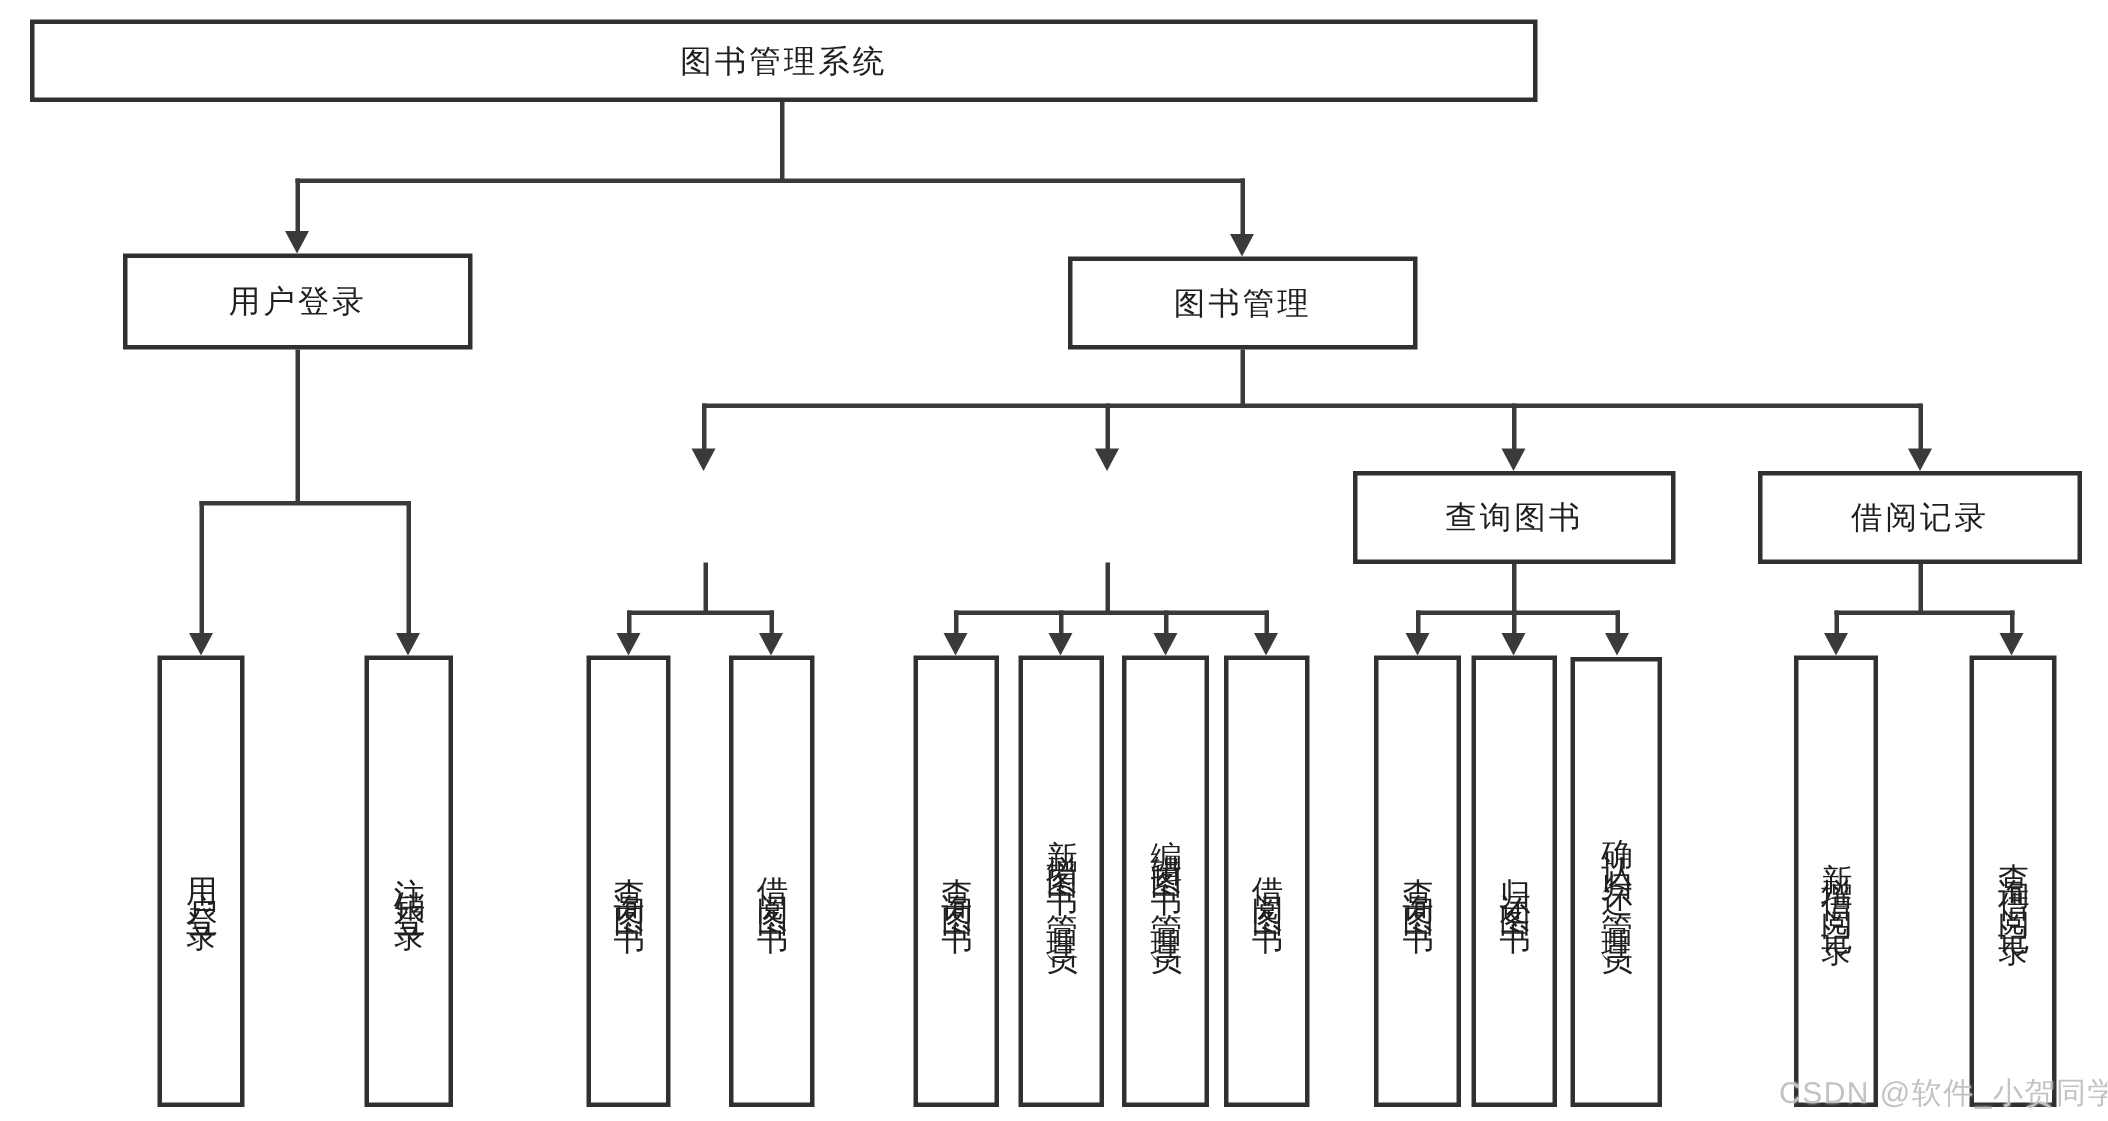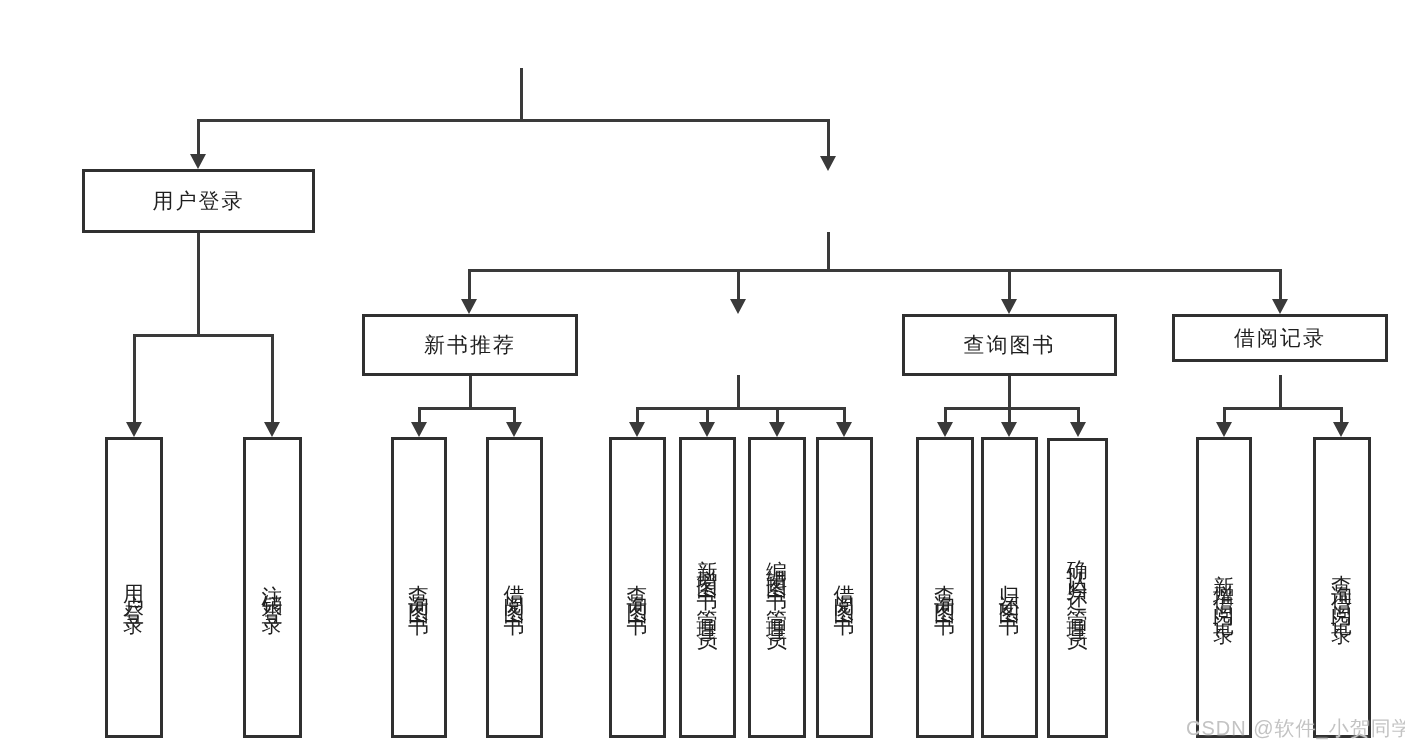--- a/index.html
+++ b/index.html
@@ -85,32 +85,35 @@
   <div class="vline" style="left:1077px;top:407px;height:16px"></div>
   <div class="arrow" style="left:1070px;top:422px"></div>
 
   <div class="vline" style="left:1279px;top:375px;height:34px"></div>
   <div class="hline" style="left:1223px;top:407px;width:120px"></div>
   <div class="vline" style="left:1223px;top:407px;height:16px"></div>
   <div class="arrow" style="left:1216px;top:422px"></div>
   <div class="vline" style="left:1340px;top:407px;height:16px"></div>
   <div class="arrow" style="left:1333px;top:422px"></div>
 
+  <div class="box" style="left:20px;top:13px;width:1005px;height:55px">
+    <span class="hlabel">图书管理系统</span>
+  </div>
 
   <div class="box" style="left:82px;top:169px;width:233px;height:64px">
     <span class="hlabel">用户登录</span>
   </div>
+  <div class="box" style="left:712px;top:171px;width:233px;height:62px">
+    <span class="hlabel">图书管理</span>
+  </div>
 
-  <div class="box" style="left:362px;top:314px;width:216px;height:62px">
-    <span class="hlabel">新书推荐</span>
-  </div>
   <div class="box" style="left:902px;top:314px;width:215px;height:62px">
     <span class="hlabel">查询图书</span>
   </div>
-  <div class="box" style="left:1172px;top:314px;width:216px;height:48px">
+  <div class="box" style="left:1172px;top:314px;width:216px;height:62px">
     <span class="hlabel">借阅记录</span>
   </div>
 
   <div class="box leaf" style="left:105px;top:437px;width:58px;height:301px">
     <span>用户登录</span>
   </div>
   <div class="box leaf" style="left:243px;top:437px;width:59px;height:301px">
     <span>注销登录</span>
   </div>
 

